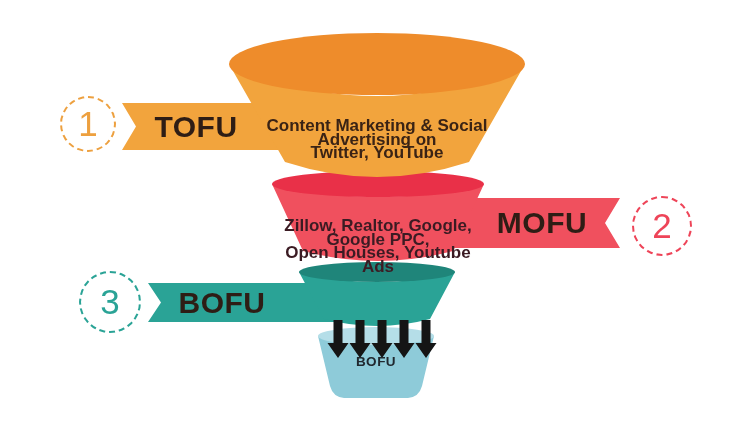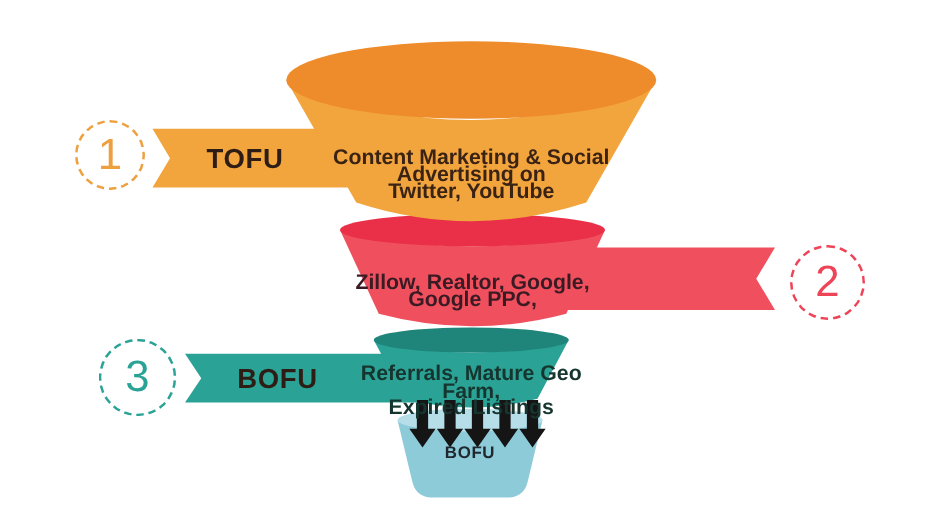--- a/index.html
+++ b/index.html
@@ -3,21 +3,21 @@
 <meta charset="utf-8">
 <style>
   html,body { margin:0; padding:0; background:#ffffff; }
   .canvas {
     position:relative; width:751px; height:423px; background:#ffffff;
     overflow:hidden; font-family:"Liberation Sans", sans-serif;
   }
   .shapes { position:absolute; left:0; top:0; }
   .txt { position:absolute; text-align:center; }
   .stage-label {
-    font-size:22px; font-weight:800; color:#2E1D15; letter-spacing:.5px;
+    font-size:30px; font-weight:800; color:#2E1D15; letter-spacing:.5px;
     display:flex; align-items:center; justify-content:center;
   }
   .desc { font-size:17px; font-weight:700; line-height:13.5px; }
   .desc-tofu { color:#3A2315; }
   .desc-mofu { color:#3B1B23; }
   .desc-bofu { color:#16352F; }
   .happy {
     font-size:13.5px; font-weight:800; line-height:14.5px;
     color:#20282F; letter-spacing:.5px;
   }
@@ -65,31 +65,29 @@
     <span>1</span>
   </div>
   <div class="num-circle circle-2">
     <span>2</span>
   </div>
   <div class="num-circle circle-3">
     <span>3</span>
   </div>
 
   <div class="txt stage-label" style="left:131px; top:103px; width:130px; height:47px;">TOFU</div>
+  <div class="txt stage-label" style="left:478px; top:199px; width:128px; height:48px;">MOFU</div>
   <div class="txt stage-label" style="left:158px; top:283px; width:128px; height:39px;">BOFU</div>
 
   <div class="txt desc desc-tofu" style="left:248px; top:119px; width:258px;">
     <div>Content Marketing &amp; Social Advertising on</div>
     <div>Twitter, YouTube</div>
   </div>
   <div class="txt desc desc-mofu" style="left:270px; top:219px; width:216px;">
     <div>Zillow, Realtor, Google, Google PPC,</div>
-  </div>
-  <div class="txt desc desc-bofu" style="left:282px; top:292px; width:190px;">
-    <div>Referrals, Mature Geo Farm,</div>
-    <div>Expired Listings</div>
+    <div>Open Houses, Youtube Ads</div>
   </div>
 
   <div class="txt happy" style="left:326px; top:355px; width:100px;">
     <div>BOFU</div>
   </div>
 
 </div>
 
 </body></html>

